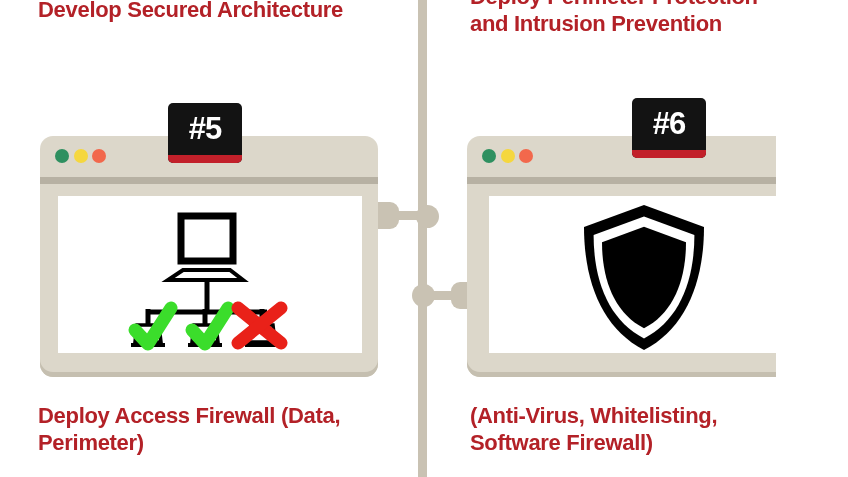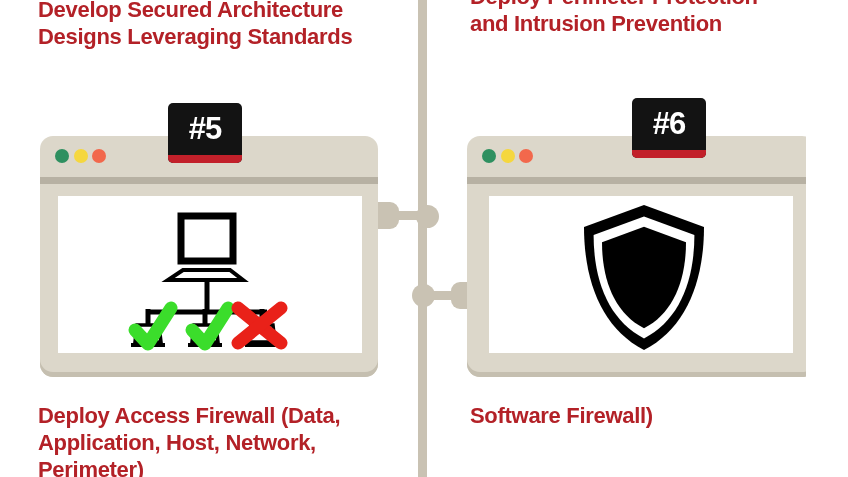--- a/index.html
+++ b/index.html
@@ -2,21 +2,20 @@
 <html style="--text-red: #B32127; --badge-black: #131313; --badge-red: #C2202A; --card-beige: #DCD7CA; --card-edge: #C5BFB0; --separator: #B7B1A3; --spine: #C9C2B3; --dot-green: #2E9060; --dot-yellow: #F5D73E; --dot-red: #F2684C; --check-green: #3BDD2B; --cross-red: #E92119;"><head>
 <meta charset="utf-8">
 <style>
   html,body{margin:0;padding:0;background:#ffffff;}
   .canvas{
     position:relative;
     width:776px;height:477px;
     overflow:hidden;
     background:#ffffff;
     font-family:"Liberation Sans", sans-serif;
-    padding-left:30px;
   }
   
   .spine{
     position:absolute;left:418px;top:0;width:9px;height:477px;
     background:var(--spine);
   }
   .node{
     position:absolute;width:23px;height:23px;border-radius:50%;
     background:var(--spine);
   }
@@ -96,35 +95,34 @@
   </div>
 
   <div>
     <div class="node" style="left:412px;top:284px;"></div>
     <div class="conn-bar" style="left:430px;top:291px;width:26px;"></div>
     <div class="conn-cap cap-right" style="left:451px;top:282px;"></div>
   </div>
 
   <div class="caption" style="left:38px;top:-4px;line-height:27px;">
     <div>Develop Secured Architecture</div>
-    <div>Designs Leveraging Standards</div>
   </div>
 
   <div class="caption" style="left:470px;top:-16px;">
     <div>Deploy Perimeter Protection</div>
     <div>and Intrusion Prevention</div>
   </div>
 
   <div class="caption" style="left:38px;top:402px;line-height:27px;">
     <div>Deploy Access Firewall (Data,</div>
-    <div>Application, Host, Network,</div>
     <div>Perimeter)</div>
   </div>
 
   <div class="caption" style="left:470px;top:402px;line-height:27px;">
+    <div>(Anti-Virus, Whitelisting,</div>
     <div>Software Firewall)</div>
   </div>
 
   <div class="card card-5">
     <div class="badge">
       <div class="badge-num">#5</div>
       <div class="badge-stripe"></div>
     </div>
     <div class="titlebar">
       <span class="dot dot-green"></span>

